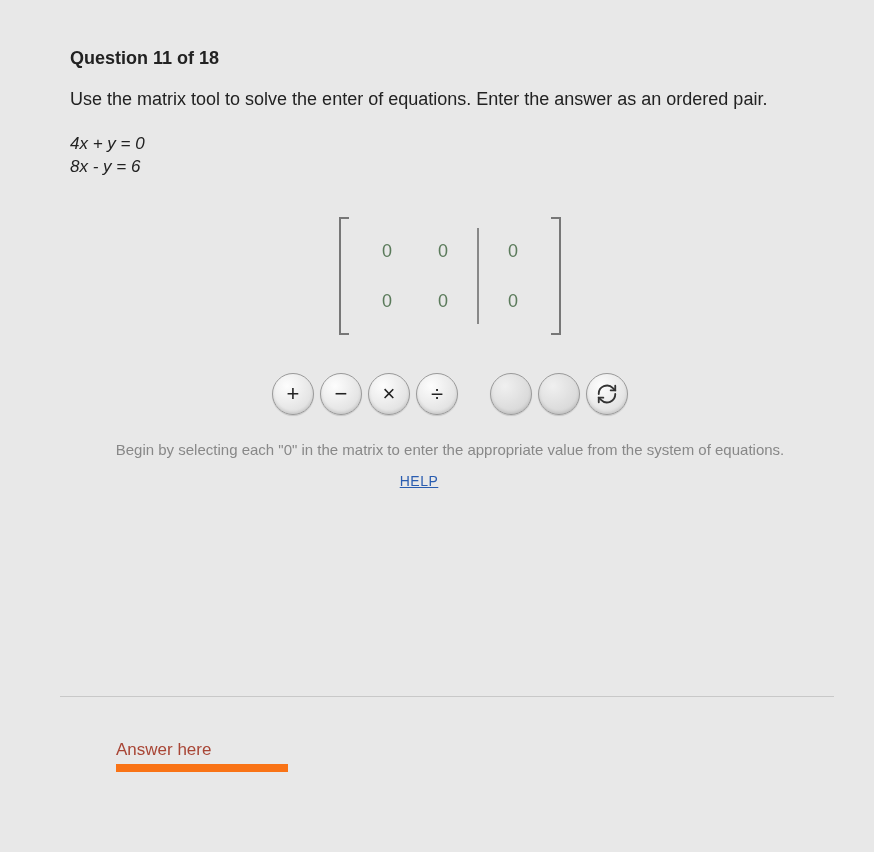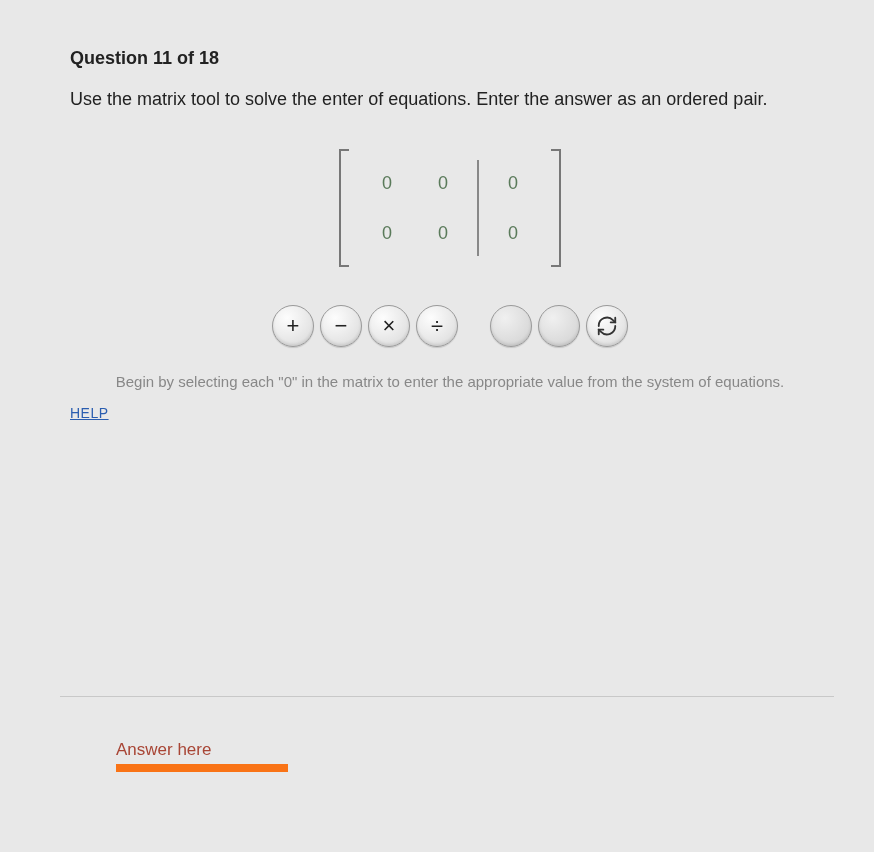--- a/index.html
+++ b/index.html
@@ -98,21 +98,21 @@
   .tool-gap { width: 20px; }
   .hint {
     text-align: center;
     color: #888;
     font-size: 15px;
     padding: 0 30px;
     line-height: 1.5;
     margin-bottom: 10px;
   }
   .help-row {
-    text-align: left;
+    text-align: center;
     padding-right: 62px;
   }
   .help-link {
     color: #2a5db0;
     font-size: 14px;
     text-decoration: underline;
     cursor: pointer;
     letter-spacing: 0.5px;
   }
   .answer-wrap {
@@ -139,20 +139,22 @@
     border-top: 1px solid #c8c8c8;
   }
 </style>
 </head>
 <body>
 
 <div class="page">
   <div class="q-header">Question 11 of 18</div>
   <div class="q-instructions">Use the matrix tool to solve the enter of equations. Enter the answer as an ordered pair.</div>
   <div class="equations">
+    <div>4x + y = 0</div>
+    <div>8x - y = 6</div>
   </div>
 
   <div class="matrix-wrap">
     <div class="matrix">
       <div class="bracket-left"></div>
       <div class="matrix-grid">
         <div class="matrix-cell" style="grid-column:1;grid-row:1;">0</div>
         <div class="matrix-cell" style="grid-column:2;grid-row:1;">0</div>
         <div class="aug-line" style="grid-column:3;"></div>
         <div class="matrix-cell" style="grid-column:4;grid-row:1;">0</div>

